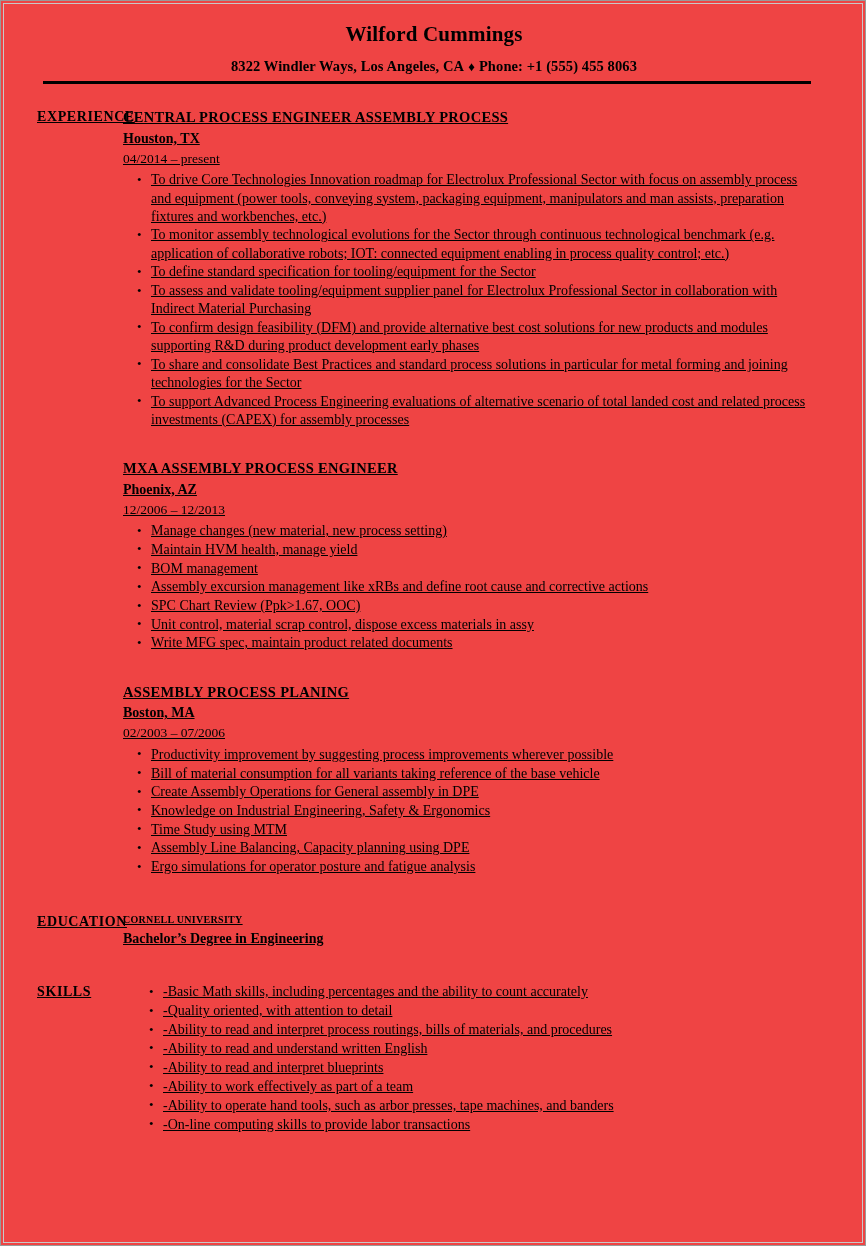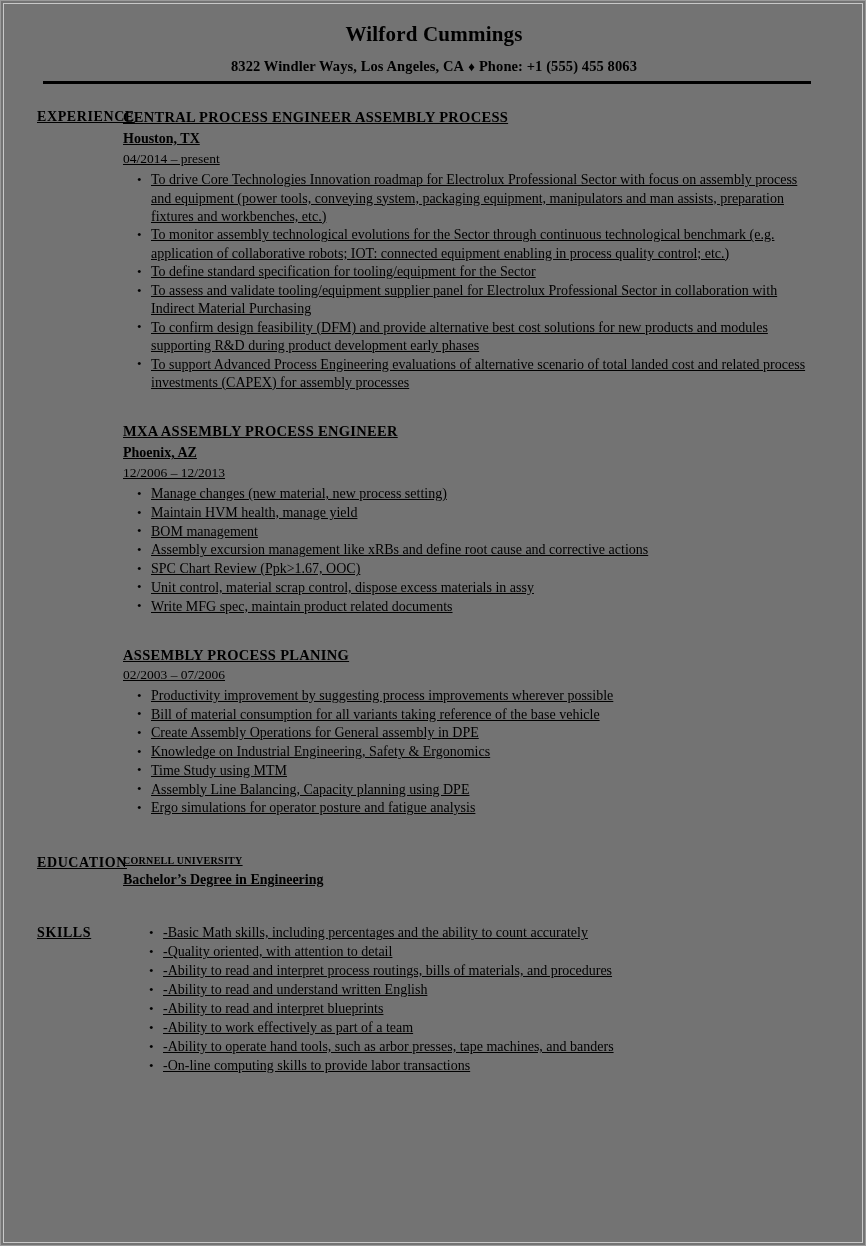--- a/index.html
+++ b/index.html
@@ -10,21 +10,21 @@
   body {
     font-family: "Liberation Serif", "DejaVu Serif", serif;
     color: #000000;
     -webkit-font-smoothing: antialiased;
   }
   .page {
     position: relative;
     width: 866px;
     height: 1246px;
     box-sizing: border-box;
-    background: #737373;
+    background: #ef4444;
     border: 1px solid #9a9a9a;
     overflow: hidden;
   }
   .page-inner {
     position: absolute;
     left: 2px;
     top: 2px;
     right: 2px;
     bottom: 2px;
     border: 1px solid #c8c8c8;
@@ -176,20 +176,21 @@
         <div class="job">
           <div class="job-title">CENTRAL PROCESS ENGINEER ASSEMBLY PROCESS</div>
           <div class="job-location">Houston, TX</div>
           <div class="job-dates">04/2014 – present</div>
           <ul class="bullets">
             <li>To drive Core Technologies Innovation roadmap for Electrolux Professional Sector with focus on assembly process and equipment (power tools, conveying system, packaging equipment, manipulators and man assists, preparation fixtures and workbenches, etc.)</li>
             <li>To monitor assembly technological evolutions for the Sector through continuous technological benchmark (e.g. application of collaborative robots; IOT: connected equipment enabling in process quality control; etc.)</li>
             <li>To define standard specification for tooling/equipment for the Sector</li>
             <li>To assess and validate tooling/equipment supplier panel for Electrolux Professional Sector in collaboration with Indirect Material Purchasing</li>
             <li>To confirm design feasibility (DFM) and provide alternative best cost solutions for new products and modules supporting R&amp;D during product development early phases</li>
+            <li>To share and consolidate Best Practices and standard process solutions in particular for metal forming and joining technologies for the Sector</li>
             <li>To support Advanced Process Engineering evaluations of alternative scenario of total landed cost and related process investments (CAPEX) for assembly processes</li>
           </ul>
         </div>
 
         <div class="job">
           <div class="job-title">MXA ASSEMBLY PROCESS ENGINEER</div>
           <div class="job-location">Phoenix, AZ</div>
           <div class="job-dates">12/2006 – 12/2013</div>
           <ul class="bullets">
             <li>Manage changes (new material, new process setting)</li>
@@ -197,20 +198,21 @@
             <li>BOM management</li>
             <li>Assembly excursion management like xRBs and define root cause and corrective actions</li>
             <li>SPC Chart Review (Ppk&gt;1.67, OOC)</li>
             <li>Unit control, material scrap control, dispose excess materials in assy</li>
             <li>Write MFG spec, maintain product related documents</li>
           </ul>
         </div>
 
         <div class="job">
           <div class="job-title">ASSEMBLY PROCESS PLANING</div>
+          <div class="job-location">Boston, MA</div>
           <div class="job-dates">02/2003 – 07/2006</div>
           <ul class="bullets">
             <li>Productivity improvement by suggesting process improvements wherever possible</li>
             <li>Bill of material consumption for all variants taking reference of the base vehicle</li>
             <li>Create Assembly Operations for General assembly in DPE</li>
             <li>Knowledge on Industrial Engineering, Safety &amp; Ergonomics</li>
             <li>Time Study using MTM</li>
             <li>Assembly Line Balancing, Capacity planning using DPE</li>
             <li>Ergo simulations for operator posture and fatigue analysis</li>
           </ul>

